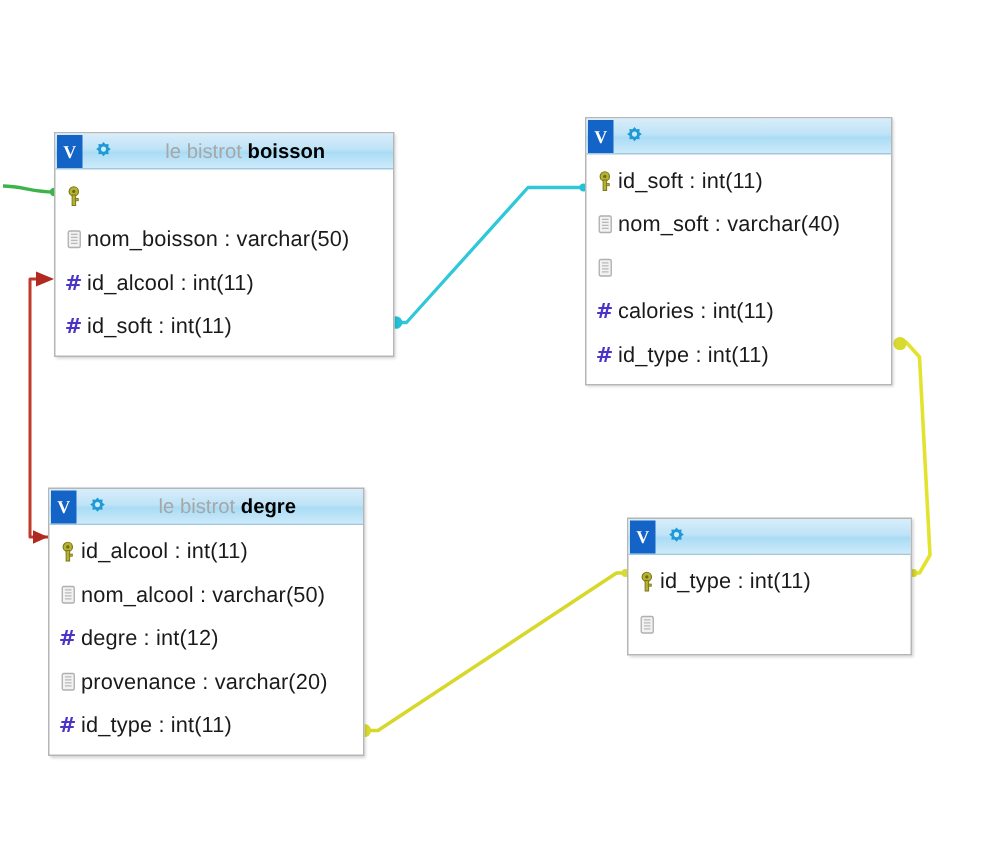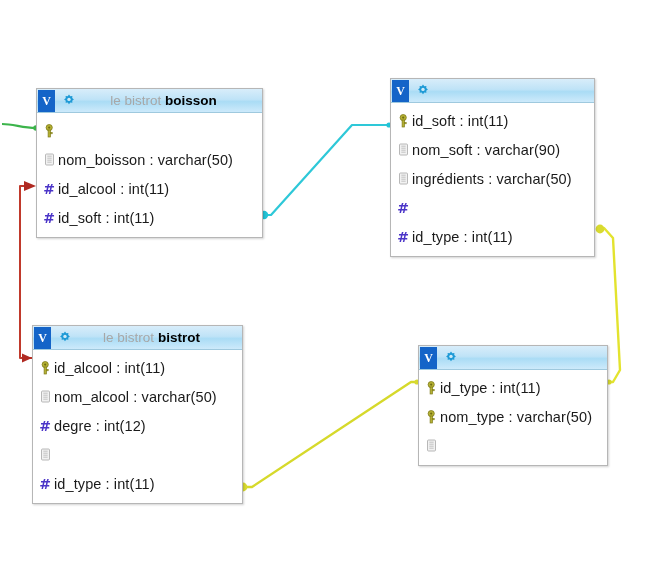--- a/index.html
+++ b/index.html
@@ -256,40 +256,40 @@
       <div class="field-row">
         <span class="fld-icon">
           <svg width="11" height="13" viewBox="0 0 11 13">
             <rect x="1.5" y="1" width="8" height="11" rx="1" fill="#f2f2f2" stroke="#b0b0b0" stroke-width="0.9"></rect>
             <line x1="3.3" y1="3.2" x2="7.7" y2="3.2" stroke="#b8b8b8" stroke-width="0.8"></line>
             <line x1="3.3" y1="5.2" x2="7.7" y2="5.2" stroke="#b8b8b8" stroke-width="0.8"></line>
             <line x1="3.3" y1="7.2" x2="7.7" y2="7.2" stroke="#b8b8b8" stroke-width="0.8"></line>
             <line x1="3.3" y1="9.2" x2="7.7" y2="9.2" stroke="#b8b8b8" stroke-width="0.8"></line>
           </svg>
         </span>
-        <span class="fld-text">nom_soft : varchar(90)</span>
-      </div>
-
-      <div class="field-row">
-        <span class="fld-icon">
-          <svg width="11" height="13" viewBox="0 0 11 13">
-            <rect x="1.5" y="1" width="8" height="11" rx="1" fill="#f2f2f2" stroke="#b0b0b0" stroke-width="0.9"></rect>
-            <line x1="3.3" y1="3.2" x2="7.7" y2="3.2" stroke="#b8b8b8" stroke-width="0.8"></line>
-            <line x1="3.3" y1="5.2" x2="7.7" y2="5.2" stroke="#b8b8b8" stroke-width="0.8"></line>
-            <line x1="3.3" y1="7.2" x2="7.7" y2="7.2" stroke="#b8b8b8" stroke-width="0.8"></line>
-            <line x1="3.3" y1="9.2" x2="7.7" y2="9.2" stroke="#b8b8b8" stroke-width="0.8"></line>
-          </svg>
-        </span>
-        <span class="fld-text">ingrédients : varchar(50)</span>
-      </div>
-
-      <div class="field-row">
-        <span class="fld-icon">
-            <span class="hash-glyph">#</span>
-          </span>
+        <span class="fld-text">nom_soft : varchar(40)</span>
+      </div>
+
+      <div class="field-row">
+        <span class="fld-icon">
+          <svg width="11" height="13" viewBox="0 0 11 13">
+            <rect x="1.5" y="1" width="8" height="11" rx="1" fill="#f2f2f2" stroke="#b0b0b0" stroke-width="0.9"></rect>
+            <line x1="3.3" y1="3.2" x2="7.7" y2="3.2" stroke="#b8b8b8" stroke-width="0.8"></line>
+            <line x1="3.3" y1="5.2" x2="7.7" y2="5.2" stroke="#b8b8b8" stroke-width="0.8"></line>
+            <line x1="3.3" y1="7.2" x2="7.7" y2="7.2" stroke="#b8b8b8" stroke-width="0.8"></line>
+            <line x1="3.3" y1="9.2" x2="7.7" y2="9.2" stroke="#b8b8b8" stroke-width="0.8"></line>
+          </svg>
+        </span>
+      </div>
+
+      <div class="field-row">
+        <span class="fld-icon">
+            <span class="hash-glyph">#</span>
+          </span>
+        <span class="fld-text">calories : int(11)</span>
       </div>
 
       <div class="field-row">
         <span class="fld-icon">
             <span class="hash-glyph">#</span>
           </span>
         <span class="fld-text">id_type : int(11)</span>
       </div>
 
     </div>
@@ -299,21 +299,21 @@
     <div class="ent-header">
       <div class="view-badge">V</div>
       <div class="gear-icon">
         <svg width="16" height="16" viewBox="0 0 16 16">
           <path d="M8 1.6 L9.3 3.2 L11.4 3 L11.2 5.1 L12.9 6.4 L11.2 7.7 L11.4 9.8 L9.3 9.6 L8 11.2 L6.7 9.6 L4.6 9.8 L4.8 7.7 L3.1 6.4 L4.8 5.1 L4.6 3 L6.7 3.2 Z" fill="#1e9ad6"></path>
           <circle cx="8" cy="6.4" r="1.7" fill="#cfeaf8"></circle>
         </svg>
       </div>
       <div class="ent-title">
         <span class="schema-name">le bistrot</span>
-        <span class="table-name">bistrot</span>
+        <span class="table-name">degre</span>
       </div>
     </div>
     <div class="ent-body">
 
       <div class="field-row">
         <span class="fld-icon">
           <svg width="11" height="14" viewBox="0 0 11 14">
             <circle cx="5.2" cy="3.6" r="3.1" fill="#b6b233" stroke="#7d7a18" stroke-width="0.8"></circle>
             <circle cx="5.2" cy="3.6" r="1.1" fill="#6d6a12"></circle>
             <rect x="4.1" y="6" width="2.3" height="7" fill="#b6b233" stroke="#7d7a18" stroke-width="0.7"></rect>
@@ -346,20 +346,21 @@
       <div class="field-row">
         <span class="fld-icon">
           <svg width="11" height="13" viewBox="0 0 11 13">
             <rect x="1.5" y="1" width="8" height="11" rx="1" fill="#f2f2f2" stroke="#b0b0b0" stroke-width="0.9"></rect>
             <line x1="3.3" y1="3.2" x2="7.7" y2="3.2" stroke="#b8b8b8" stroke-width="0.8"></line>
             <line x1="3.3" y1="5.2" x2="7.7" y2="5.2" stroke="#b8b8b8" stroke-width="0.8"></line>
             <line x1="3.3" y1="7.2" x2="7.7" y2="7.2" stroke="#b8b8b8" stroke-width="0.8"></line>
             <line x1="3.3" y1="9.2" x2="7.7" y2="9.2" stroke="#b8b8b8" stroke-width="0.8"></line>
           </svg>
         </span>
+        <span class="fld-text">provenance : varchar(20)</span>
       </div>
 
       <div class="field-row">
         <span class="fld-icon">
             <span class="hash-glyph">#</span>
           </span>
         <span class="fld-text">id_type : int(11)</span>
       </div>
 
     </div>
@@ -382,31 +383,20 @@
           <svg width="11" height="14" viewBox="0 0 11 14">
             <circle cx="5.2" cy="3.6" r="3.1" fill="#b6b233" stroke="#7d7a18" stroke-width="0.8"></circle>
             <circle cx="5.2" cy="3.6" r="1.1" fill="#6d6a12"></circle>
             <rect x="4.1" y="6" width="2.3" height="7" fill="#b6b233" stroke="#7d7a18" stroke-width="0.7"></rect>
             <rect x="6.2" y="8.4" width="2" height="1.4" fill="#b6b233" stroke="#7d7a18" stroke-width="0.6"></rect>
           </svg>
         </span>
         <span class="fld-text">id_type : int(11)</span>
       </div>
 
-      <div class="field-row">
-        <span class="fld-icon">
-          <svg width="11" height="14" viewBox="0 0 11 14">
-            <circle cx="5.2" cy="3.6" r="3.1" fill="#b6b233" stroke="#7d7a18" stroke-width="0.8"></circle>
-            <circle cx="5.2" cy="3.6" r="1.1" fill="#6d6a12"></circle>
-            <rect x="4.1" y="6" width="2.3" height="7" fill="#b6b233" stroke="#7d7a18" stroke-width="0.7"></rect>
-            <rect x="6.2" y="8.4" width="2" height="1.4" fill="#b6b233" stroke="#7d7a18" stroke-width="0.6"></rect>
-          </svg>
-        </span>
-        <span class="fld-text">nom_type : varchar(50)</span>
-      </div>
 
       <div class="field-row">
         <span class="fld-icon">
           <svg width="11" height="13" viewBox="0 0 11 13">
             <rect x="1.5" y="1" width="8" height="11" rx="1" fill="#f2f2f2" stroke="#b0b0b0" stroke-width="0.9"></rect>
             <line x1="3.3" y1="3.2" x2="7.7" y2="3.2" stroke="#b8b8b8" stroke-width="0.8"></line>
             <line x1="3.3" y1="5.2" x2="7.7" y2="5.2" stroke="#b8b8b8" stroke-width="0.8"></line>
             <line x1="3.3" y1="7.2" x2="7.7" y2="7.2" stroke="#b8b8b8" stroke-width="0.8"></line>
             <line x1="3.3" y1="9.2" x2="7.7" y2="9.2" stroke="#b8b8b8" stroke-width="0.8"></line>
           </svg>

